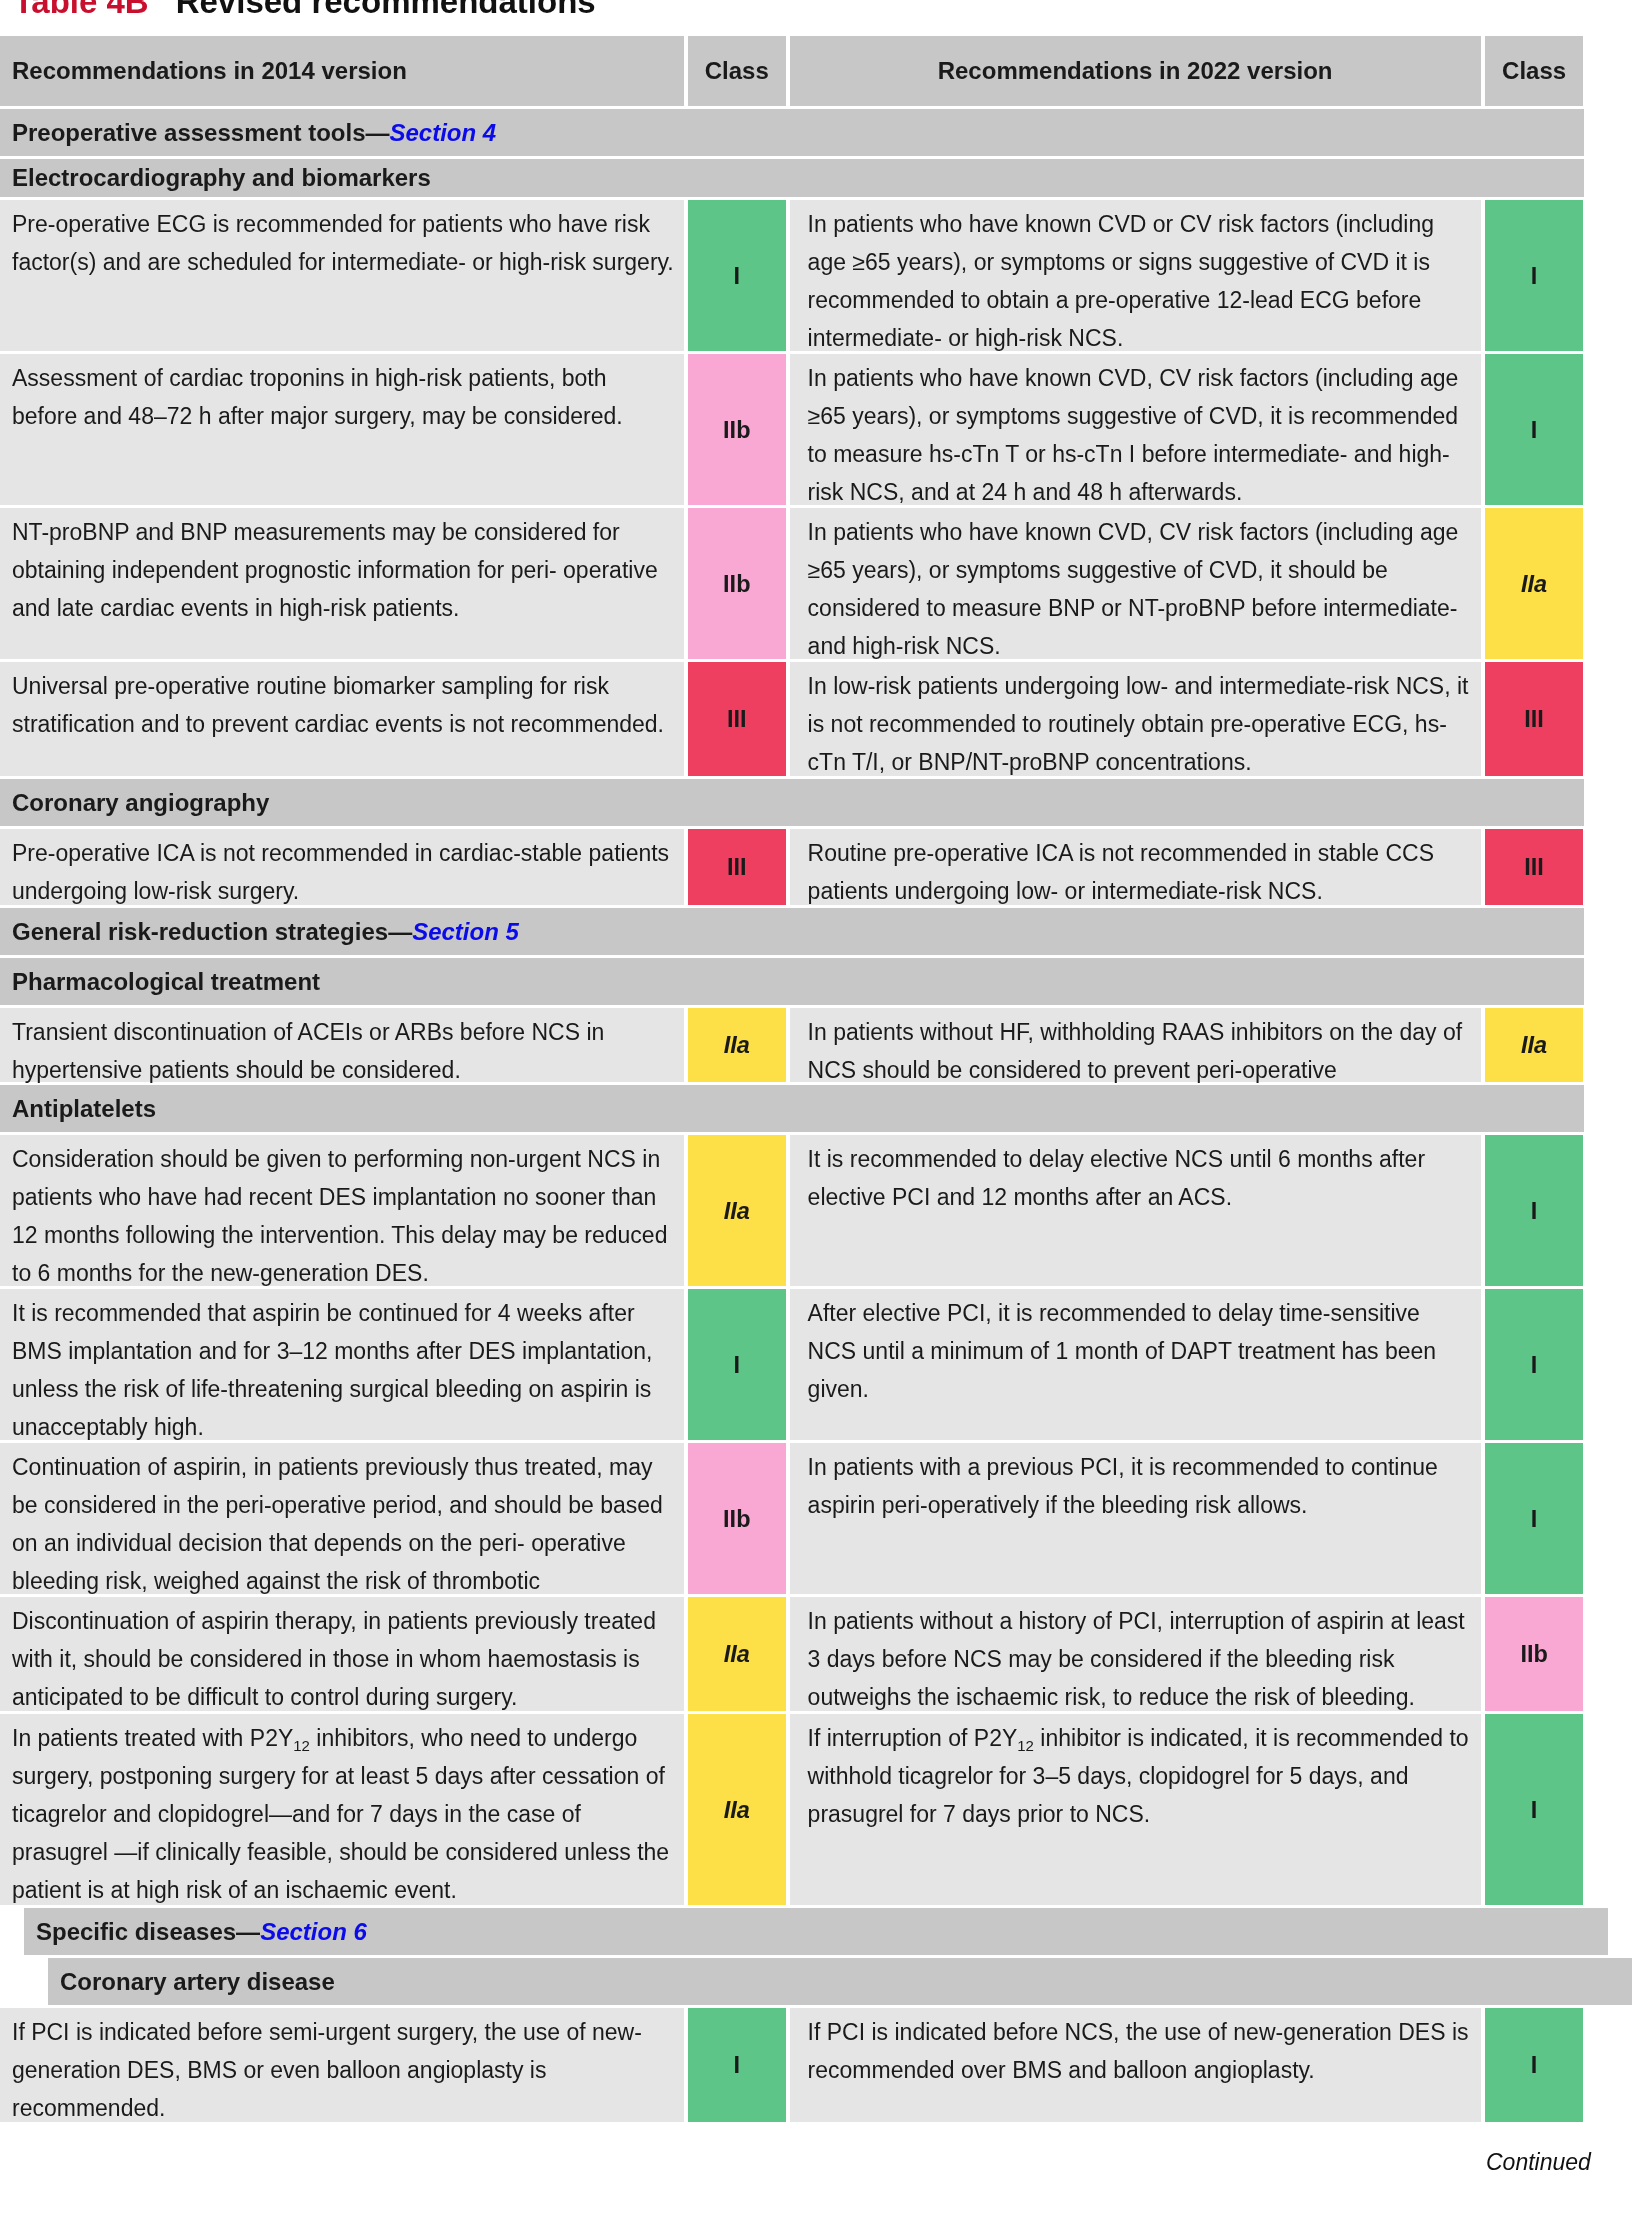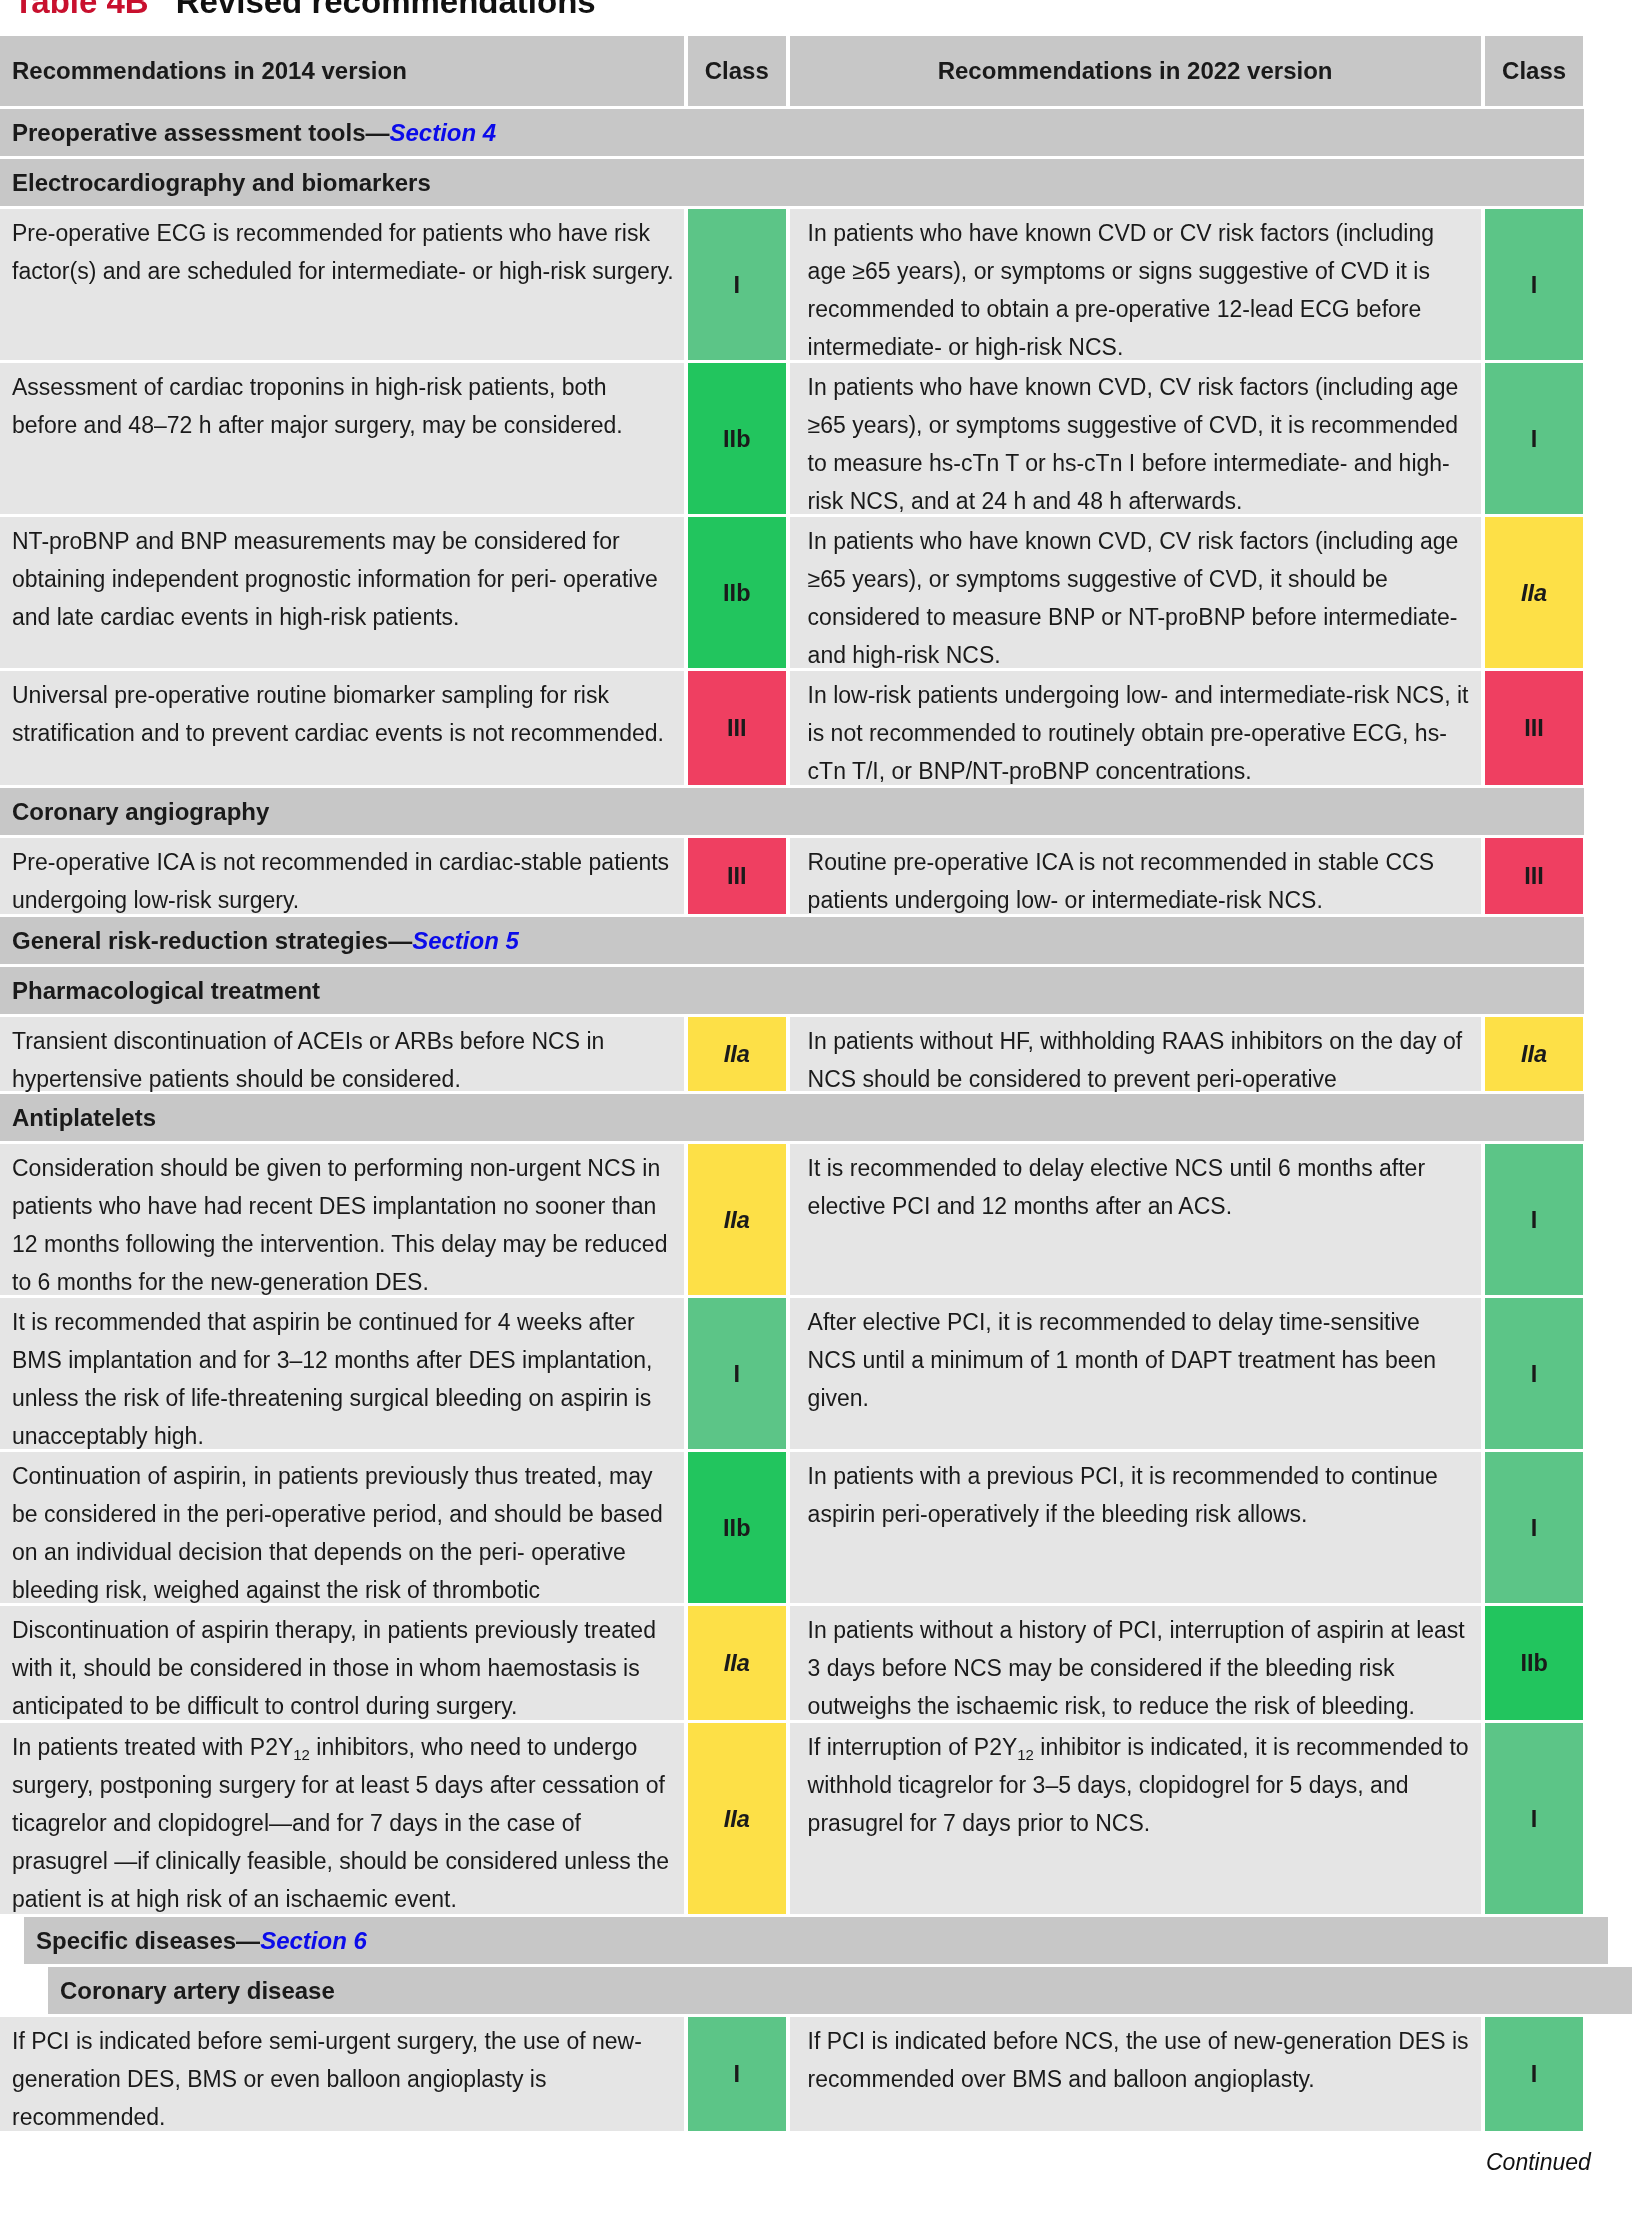--- a/index.html
+++ b/index.html
@@ -15,21 +15,21 @@
   .c2 { width: 98px; margin-right: 3.8px; display: flex; align-items: center; justify-content: center; font-weight: bold; font-size: 23.5px; }
   .c3 { width: 691px; margin-right: 4.5px; padding: 4.5px 10.6px 0 18px; }
   .c4 { width: 98px; display: flex; align-items: center; justify-content: center; font-weight: bold; font-size: 23.5px; }
   .hdr .cell { background: #c7c7c7; font-weight: bold; font-size: 24px; display: flex; align-items: center; text-align: center; }
   .hdr .c1 { padding: 0 0 0 12px; }
   .hdr .c3 { justify-content: center; padding: 0; }
   .sec { background: #c7c7c7; width: 1584px; box-sizing: border-box; padding-left: 12px; display: flex; align-items: center; font-weight: bold; font-size: 24px; }
   .sec .link { color: #0b0bea; font-style: italic; }
   .cls-I { background: #5cc587; }
   .cls-IIa { background: #fde047; font-style: italic; }
-  .cls-IIb { background: #22c55e; }
+  .cls-IIb { background: #f9a8d4; }
   .cls-III { background: #ef3f61; }
   sub { font-size: 15px; line-height: 0; vertical-align: -4.5px; }
   .continued { position: absolute; left: 1486px; top: 2149px; font-style: italic; font-size: 23px; color: #111; }
 </style>
 </head>
 <body>
 
 <div class="title">
   <span class="num">Table 4B</span><span class="txt">Revised recommendations</span>
 </div>
@@ -41,21 +41,21 @@
     <div class="cell c3">Recommendations in 2022 version</div>
     <div class="cell c4">Class</div>
   </div>
   <div id="body-rows">
       <div class="row" style="height: 47px;">
         <div class="sec">
           <span>Preoperative assessment tools—</span>
           <span class="link">Section 4</span>
         </div>
       </div>
-      <div class="row" style="height: 47px; justify-content: center;">
+      <div class="row" style="height: 38px; justify-content: center;">
         <div class="sec">
           <span>Electrocardiography and biomarkers</span>
         </div>
       </div>
       <div class="row" style="height: 151px;">
         <div class="cell c1"><span>Pre-operative ECG is recommended for patients who have risk factor(s) and are scheduled for intermediate- or high-risk surgery.</span></div>
         <div class="cell c2 cls-I">I</div>
         <div class="cell c3"><span>In patients who have known CVD or CV risk factors (including age ≥65 years), or symptoms or signs suggestive of CVD it is recommended to obtain a pre-operative 12-lead ECG before intermediate- or high-risk NCS.</span></div>
         <div class="cell c4 cls-I">I</div>
       </div>

